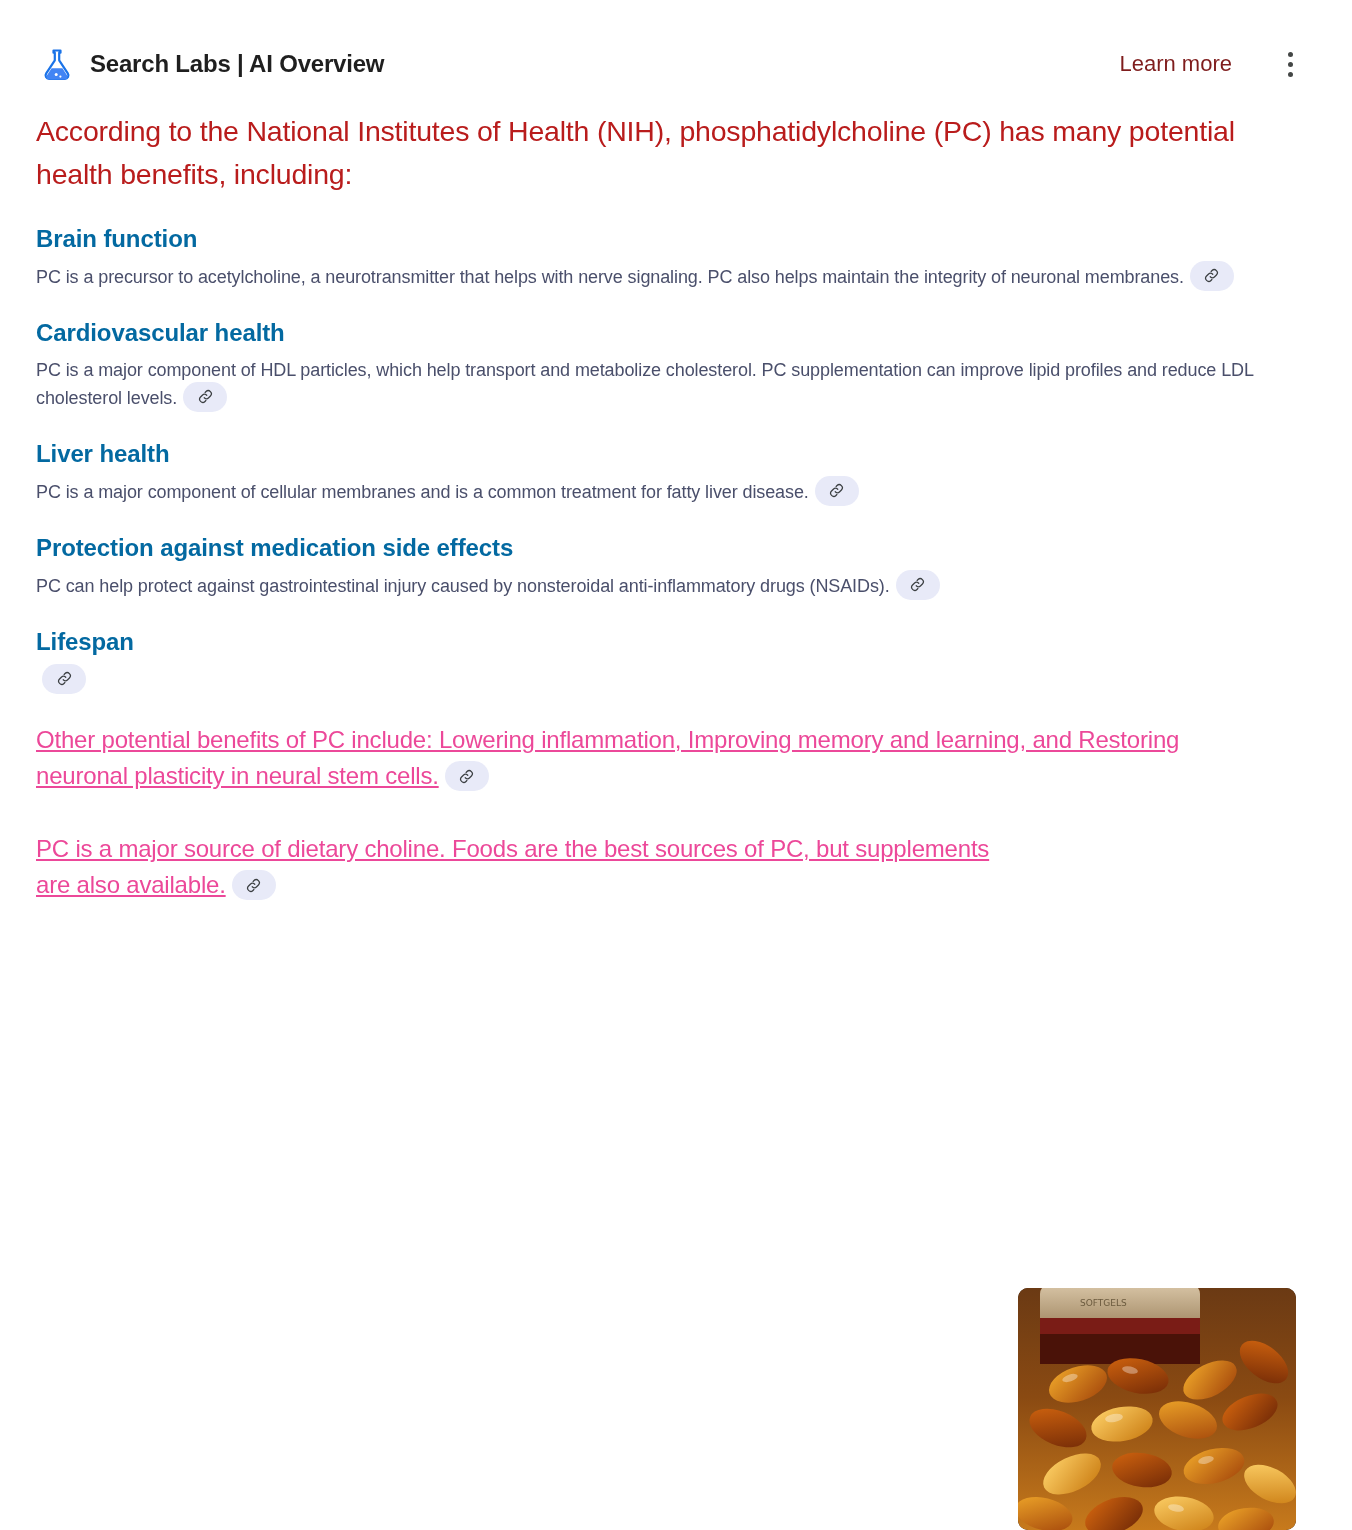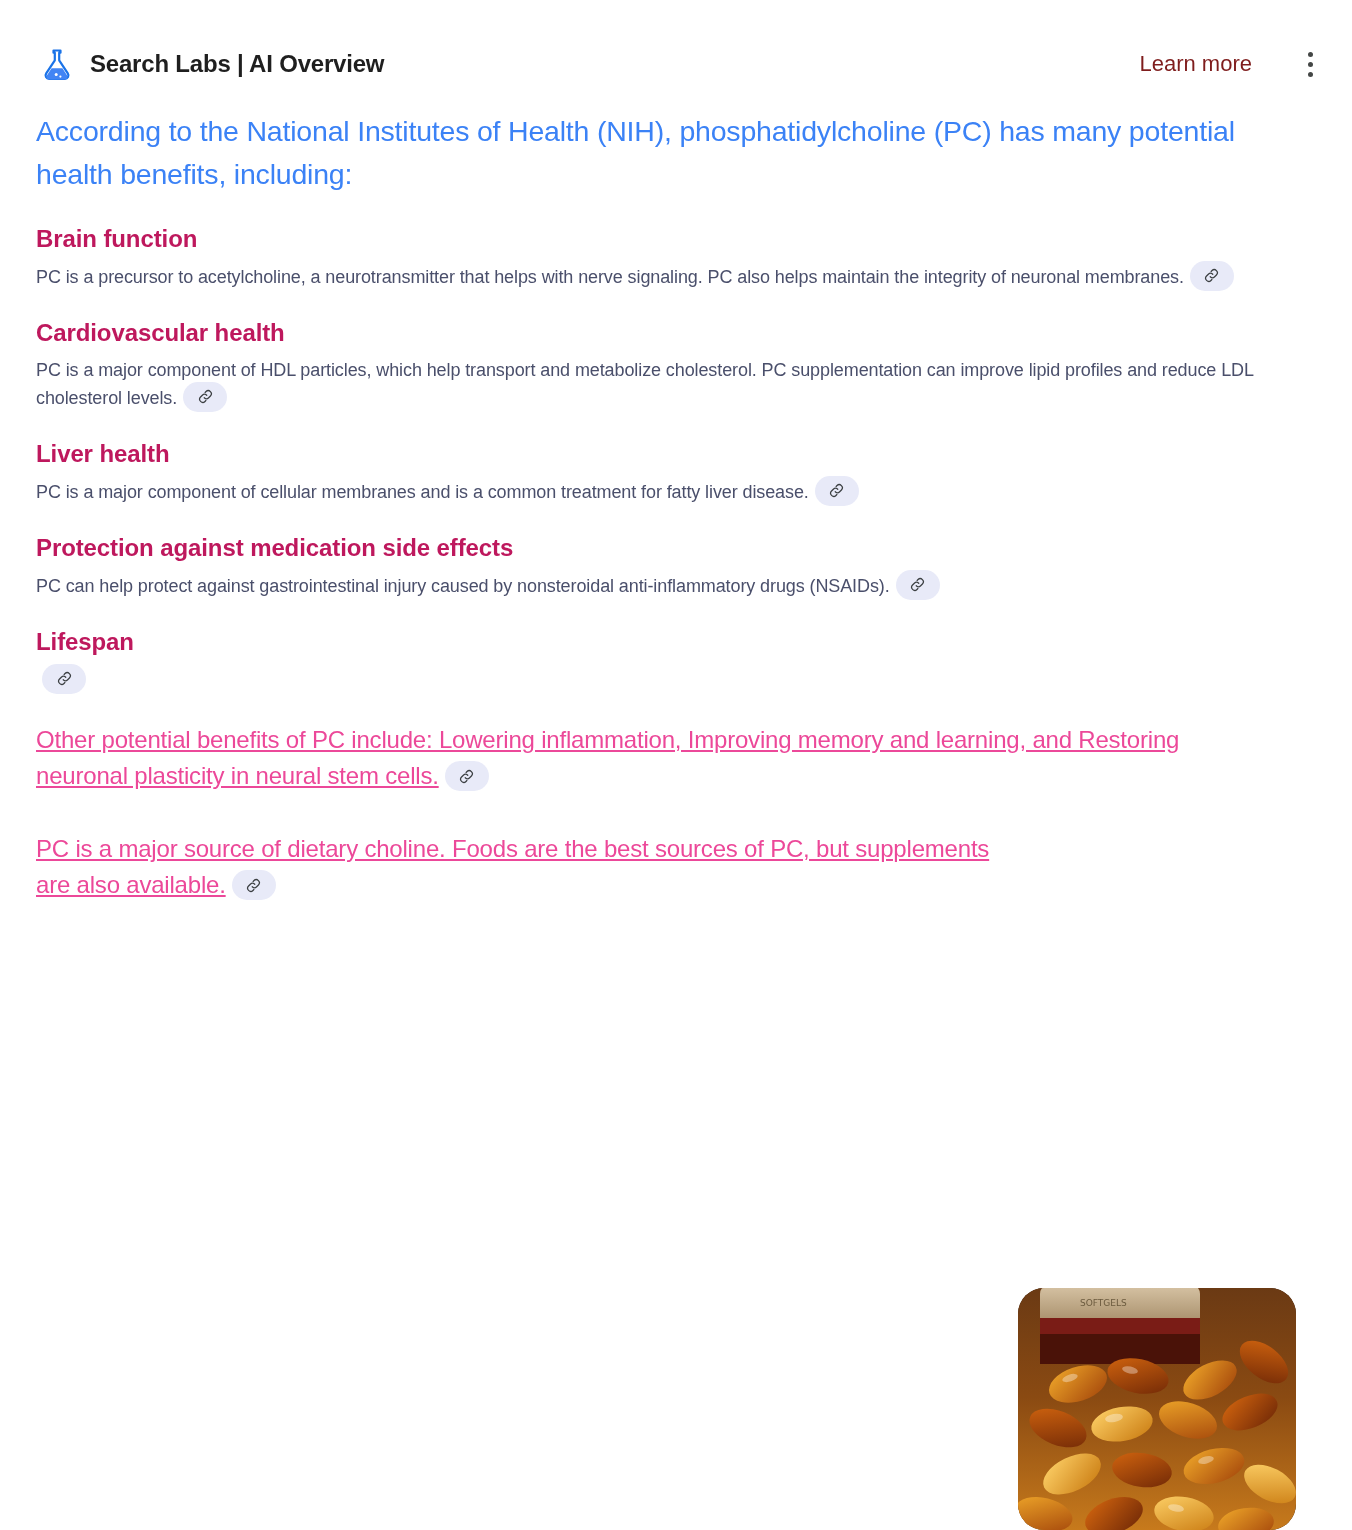--- a/index.html
+++ b/index.html
@@ -13,21 +13,21 @@
     height: 1530px;
     font-family: "Liberation Sans", sans-serif;
     color: #1f1f1f;
     overflow: hidden;
   }
 
   .ai-card {
     position: relative;
     width: 1352px;
     height: 1530px;
-    padding: 36px 24px 0 36px;
+    padding: 36px 44px 0 36px;
     background: #fff;
   }
 
   
   .header {
     display: flex;
     align-items: center;
     height: 56px;
     padding-left: 4px;
   }
@@ -72,30 +72,30 @@
     background: #444746;
   }
 
   
   .content {
     padding-top: 18px;
   }
   .lead {
     font-size: 28.5px;
     line-height: 1.52;
-    color: #3b82f6;
+    color: #b91c1c;
     letter-spacing: -0.2px;
     margin: 0 0 28px 0;
     max-width: 1265px;
   }
   .section { margin-bottom: 26px; }
   .sec-title {
     font-size: 24px;
     font-weight: bold;
-    color: #be185d;
+    color: #0369a1;
     letter-spacing: -0.1px;
     margin: 0 0 10px 0;
   }
   .sec-body {
     font-size: 18px;
     line-height: 1.52;
     color: #4a4f6b;
     letter-spacing: -0.1px;
     margin: 0;
     max-width: 1270px;
@@ -131,21 +131,21 @@
   }
   .chip svg { width: 15px; height: 15px; display: block; }
 
   
   .thumb {
     position: absolute;
     right: 56px;
     top: 1288px;
     width: 278px;
     height: 242px;
-    border-radius: 26px;
+    border-radius: 10px;
     overflow: hidden;
     background: #2a1406;
   }
   .thumb svg { display: block; width: 100%; height: 100%; }
 </style>
 </head>
 <body>
 
 <div class="ai-card">
 

